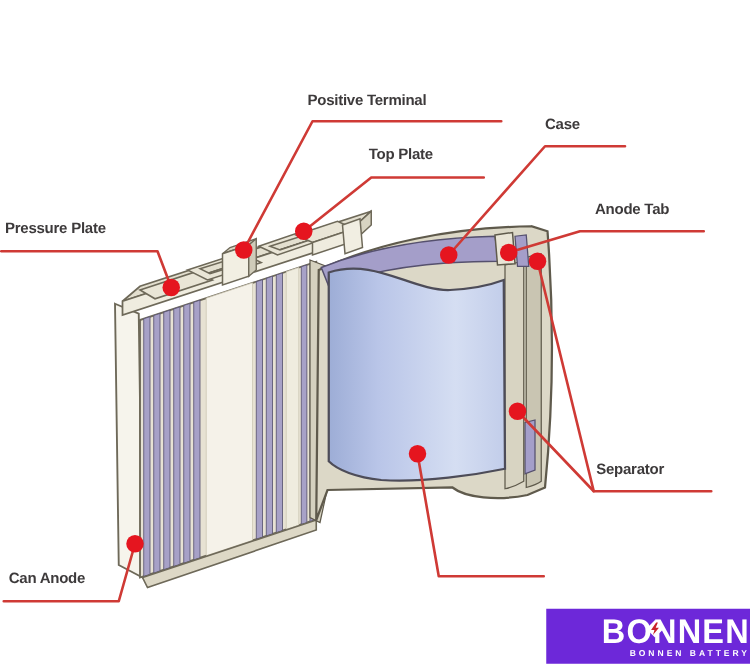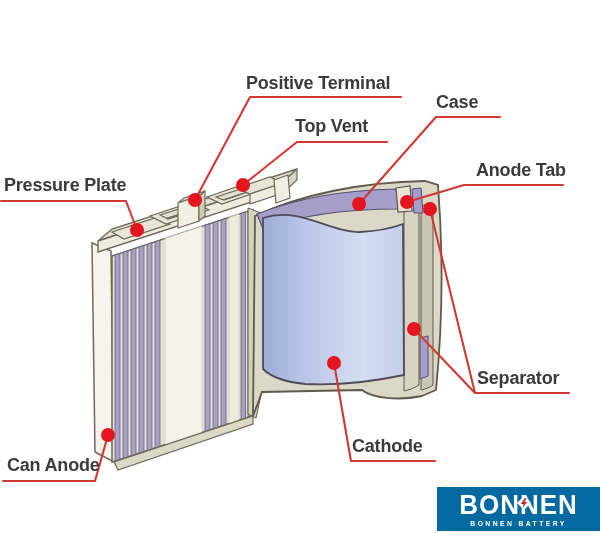--- a/index.html
+++ b/index.html
@@ -2,26 +2,26 @@
 <html><head>
 <meta charset="utf-8">
 <style>
   html,body{margin:0;padding:0;background:#ffffff;}
   .stage{
     position:relative;width:600px;height:533px;overflow:hidden;background:#ffffff;
     font-family:"Liberation Sans",sans-serif;
   }
   .art{position:absolute;left:0;top:0;}
   .callout{
-    position:absolute;font-weight:700;font-size:18px;letter-spacing:-0.2px;
+    position:absolute;font-weight:700;font-size:12px;letter-spacing:-0.2px;
     color:#3d3a3b;white-space:nowrap;line-height:1.1;
   }
   .logo{
     position:absolute;left:437px;top:487px;width:163px;height:44px;
-    background:#0369a1;color:#ffffff;text-align:center;overflow:hidden;
+    background:#6d28d9;color:#ffffff;text-align:right;overflow:hidden;
   }
   .logo-brand{
     font-weight:700;font-size:26px;letter-spacing:1px;line-height:1;
     margin-top:5px;transform:scaleY(1.05);
   }
   .logo-tagline{
     font-size:6.8px;font-weight:700;letter-spacing:2.4px;margin-top:2px;
   }
   .logo-bolt{
     position:absolute;left:78px;top:7px;width:18px;height:18px;
@@ -137,25 +137,24 @@
       <circle cx="407" cy="202" r="7"></circle>
       <circle cx="430" cy="209" r="7"></circle>
       <circle cx="414" cy="329" r="7"></circle>
       <circle cx="334" cy="363" r="7"></circle>
       <circle cx="108" cy="435" r="7"></circle>
     </g>
   </svg>
 
   <div class="callout" style="left:4px;top:176px">Pressure Plate</div>
   <div class="callout" style="left:246px;top:74px">Positive Terminal</div>
-  <div class="callout" style="left:295px;top:117px">Top Vent</div>
+  <div class="callout" style="left:295px;top:117px">Top Plate</div>
   <div class="callout" style="left:436px;top:93px">Case</div>
   <div class="callout" style="left:476px;top:161px">Anode Tab</div>
   <div class="callout" style="left:477px;top:369px">Separator</div>
-  <div class="callout" style="left:352px;top:437px">Cathode</div>
   <div class="callout" style="left:7px;top:456px">Can Anode</div>
 
   <div class="logo">
     <div class="logo-brand">BONNEN</div>
     <div class="logo-tagline">BONNEN BATTERY</div>
     <svg class="logo-bolt" viewBox="0 0 20 20">
       <rect x="4.5" y="4.5" width="11" height="11" transform="rotate(45 10 10)" fill="#ffffff"></rect>
       <polygon points="11,4.5 6.5,11 9.5,11 8.2,15.5 13.5,9 10.6,9 12.6,4.5" fill="#c8232b"></polygon>
     </svg>
   </div>

